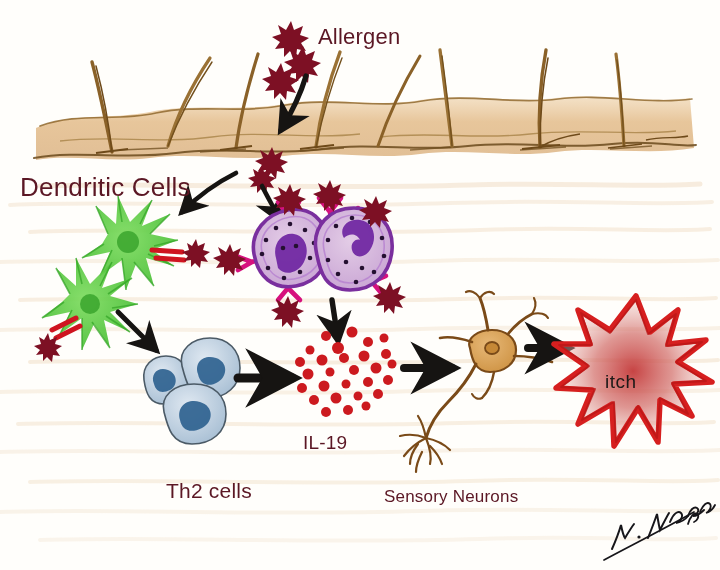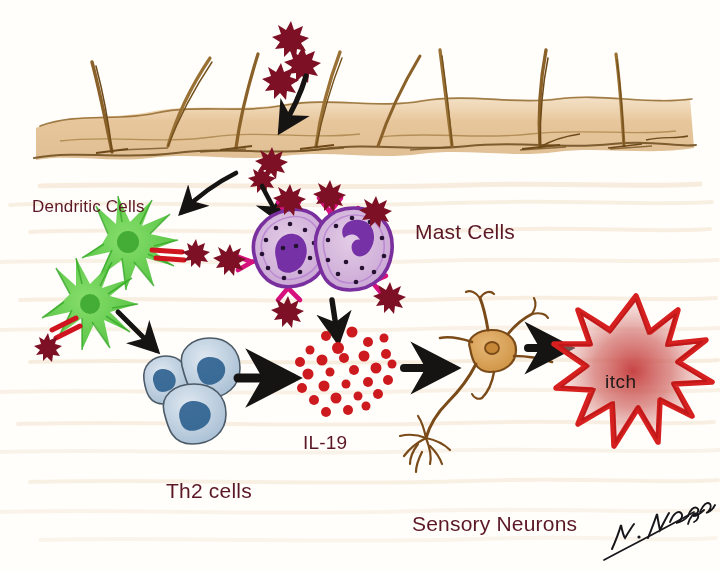--- a/index.html
+++ b/index.html
@@ -24,25 +24,25 @@
   }
   .label {
     position: absolute;
     white-space: nowrap;
     color: #5b1724;
     font-family: "Liberation Sans", sans-serif;
     font-size: 21px;
     letter-spacing: 0.2px;
   }
   #label-allergen   { left: 318px; top: 24px;  font-size: 22px; }
-  #label-dendritic  { left: 32px;  top: 172px; font-size: 17px; margin-top: 25px; }
+  #label-dendritic  { left: 20px;  top: 172px; font-size: 26px; }
   #label-mast       { left: 415px; top: 220px; font-size: 21px; }
   #label-il31       { left: 303px; top: 432px; font-size: 19px; }
   #label-th2        { left: 166px; top: 479px; font-size: 21px; text-align: center; }
-  #label-sensory    { left: 412px; top: 487px; font-size: 21px; margin-top: 25px; }
+  #label-sensory    { left: 384px; top: 487px; font-size: 17px; }
   #label-itch {
     left: 605px; top: 371px;
     color: #1d1a18;
     font-size: 19px;
     letter-spacing: 0.5px;
   }
 </style>
 </head>
 <body>
 
@@ -423,20 +423,20 @@
       <path d="M688,516 C690,510 694,506 697,508 C700,510 697,515 693,516
                C697,516 701,513 704,510" stroke="#17161a" stroke-width="1.9" fill="none" stroke-linecap="round"></path>
       <path d="M688,524 C690,517 694,512 697,514 C700,516 697,521 694,522" stroke="#17161a" stroke-width="1.8" fill="none" stroke-linecap="round"></path>
       <path d="M700,512 C703,505 707,501 710,504 C712,507 709,512 706,513
                C710,512 713,509 715,505" stroke="#17161a" stroke-width="1.8" fill="none" stroke-linecap="round"></path>
       <path d="M604,560 C630,546 662,530 694,512" stroke="#17161a" stroke-width="1.7" fill="none" stroke-linecap="round"></path>
     </g>
 
   </svg>
 
+  <div class="label" id="label-allergen">Allergen</div>
   <div class="label" id="label-dendritic">Dendritic Cells</div>
-  <div class="label" id="label-mast">Mast Cells</div>
   <div class="label" id="label-il31">IL-19</div>
   <div class="label" id="label-th2">Th2 cells</div>
   <div class="label" id="label-sensory">Sensory Neurons</div>
   <div class="label" id="label-itch">itch</div>
 
 </div>
 
 </body></html>

